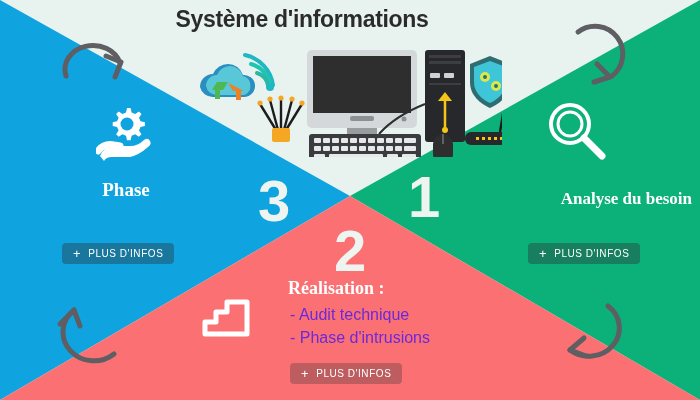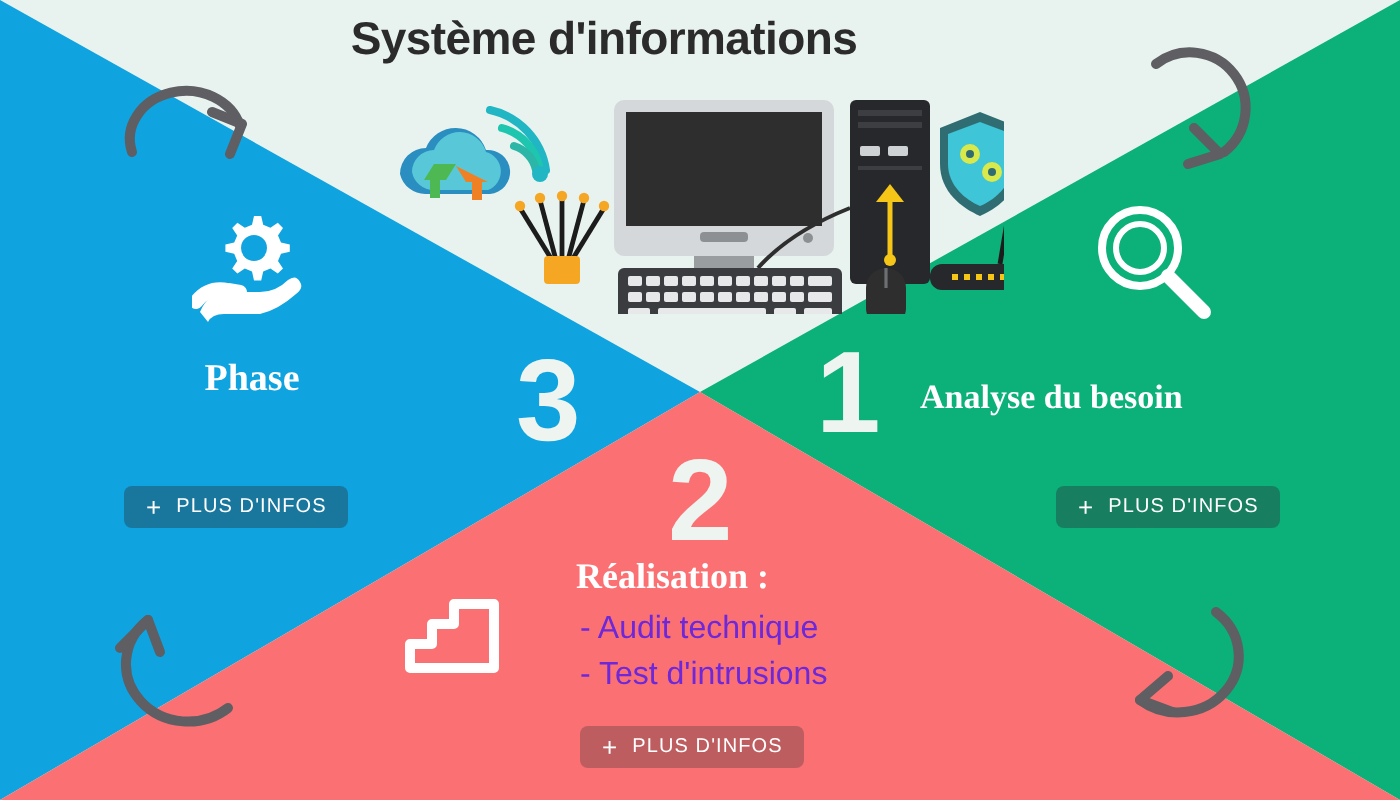--- a/index.html
+++ b/index.html
@@ -59,21 +59,21 @@
     left: 10px;
     top: 178px;
     width: 232px;
     text-align: center;
     font-size: 19px;
   }
   #right-title {
     left: 460px;
     top: 188px;
     width: 232px;
-    text-align: left;
+    text-align: right;
     font-size: 17px;
   }
   #bottom-title {
     left: 288px;
     top: 277px;
     font-size: 18px;
     text-align: center;
   }
   .bullet-list {
     position: absolute;
@@ -318,21 +318,21 @@
   </div>
 
   <svg class="line-icon" id="icon-steps" width="52" height="48" viewBox="0 0 52 48">
     <path d="M3 42 v-12 h11 v-10 h11 v-10 h20 v32 z" fill="none" stroke="#ffffff" stroke-width="5" stroke-linejoin="round" stroke-linecap="round"></path>
   </svg>
 
   <div class="panel-title" id="bottom-title">Réalisation :</div>
 
   <div class="bullet-list">
     <div>- Audit technique</div>
-    <div>- Test d'intrusions</div>
+    <div>- Phase d'intrusions</div>
   </div>
 
   <div class="info-btn" id="btn-bottom">
     <span class="plus">+</span>
     <span>PLUS D'INFOS</span>
   </div>
 
 </div>
 
 </body></html>

